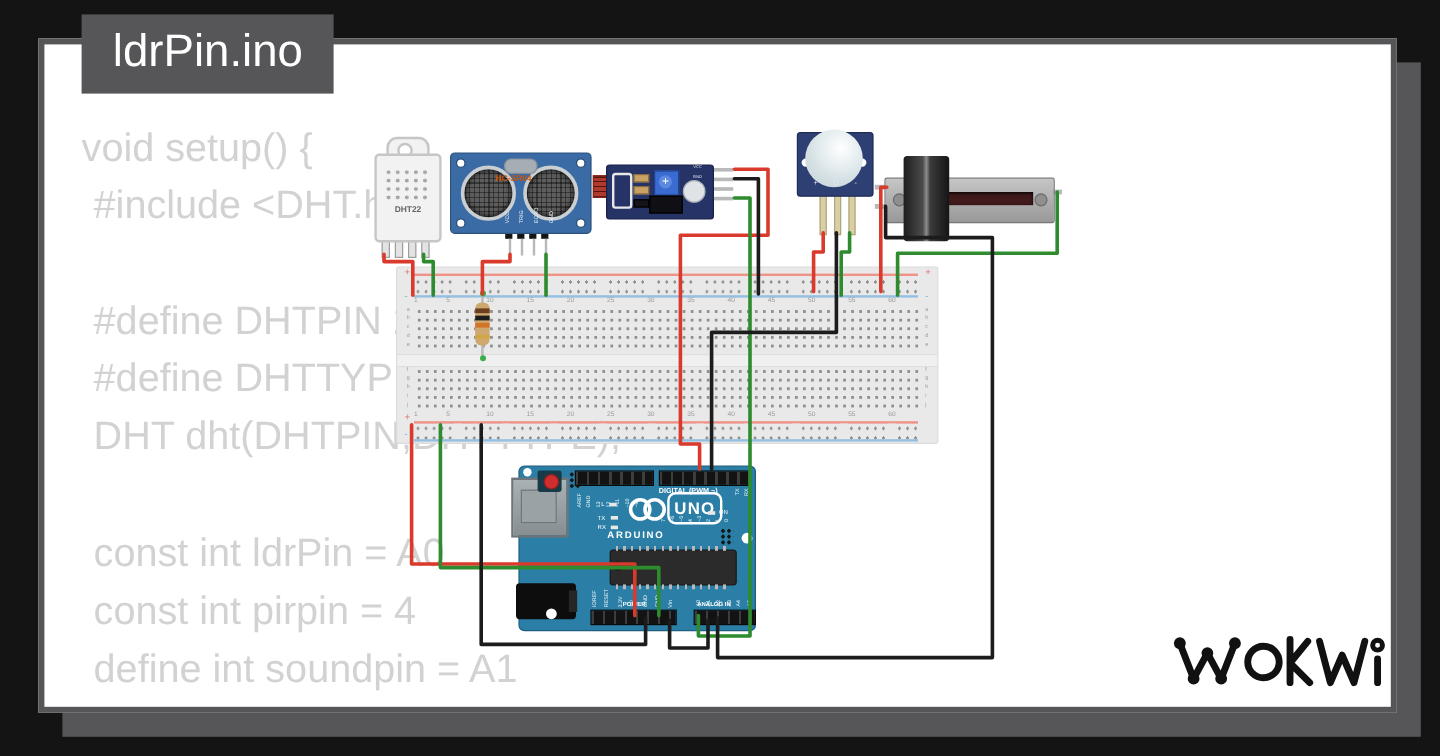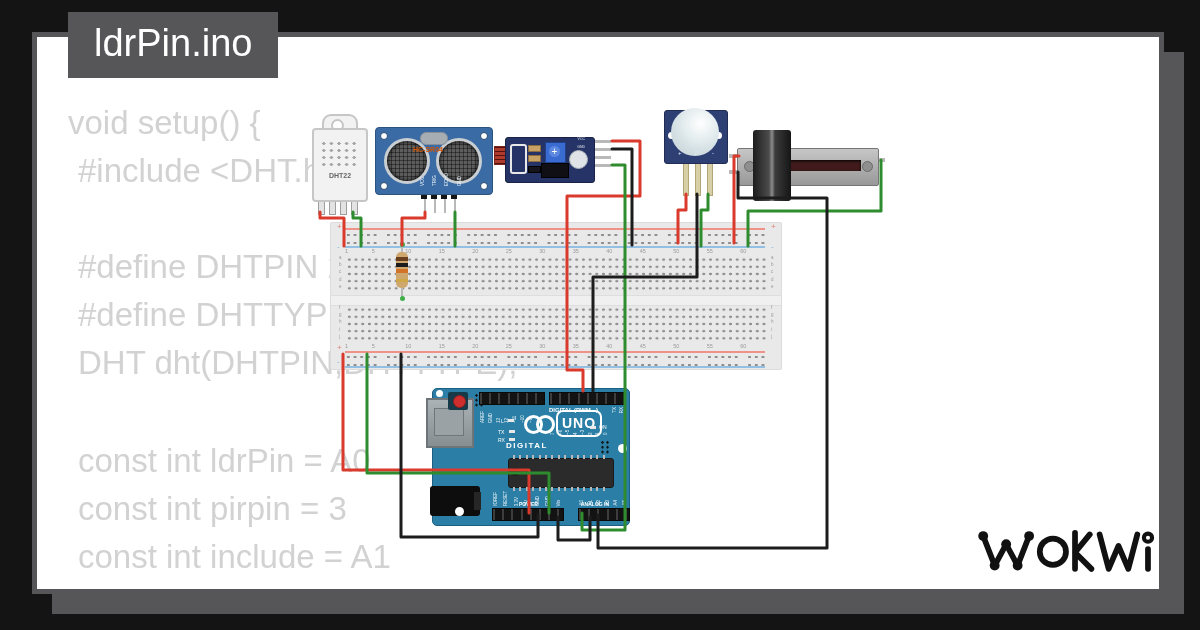--- a/index.html
+++ b/index.html
@@ -151,22 +151,22 @@
 <div id="shadow" class="abs"></div>
 
 <div id="canvas" class="abs">
   <div id="code-layer">
       <div class="code-line" style="top: 67px; left: 31px;">void setup() {</div>
       <div class="code-line" style="top: 115px; left: 41px;">#include &lt;DHT.h&gt;</div>
       <div class="code-line" style="top: 211px; left: 41px;">#define DHTPIN 2</div>
       <div class="code-line" style="top: 259px; left: 41px;">#define DHTTYPE DHT22</div>
       <div class="code-line" style="top: 307px; left: 41px;">DHT dht(DHTPIN,DHTTYPE);</div>
       <div class="code-line" style="top: 405px; left: 41px;">const int ldrPin = A0</div>
-      <div class="code-line" style="top: 453px; left: 41px;">const int pirpin = 3</div>
-      <div class="code-line" style="top: 501px; left: 41px;">const int include = A1</div>
+      <div class="code-line" style="top: 453px; left: 41px;">const int pirpin = 4</div>
+      <div class="code-line" style="top: 501px; left: 41px;">define int soundpin = A1</div>
       <div class="code-line" style="top: 547px; left: 41px;">const int soilMoistPin = A2</div>
     </div>
 </div>
 
 <div id="scene" class="abs">
 
   <div id="bb" class="abs">
     <div class="bb-line-red" style="top:5px"></div>
     <div class="rail-holes" style="left:14px;top:8px;width:422px;height:16px"></div>
     <div class="bb-line-blue" style="top:23px"></div>
@@ -375,21 +375,21 @@
         <span class="vlabel">2</span>
         <span class="vlabel">1</span>
         <span class="vlabel">0</span>
       </div>
     <div id="uno-digital" class="abs">DIGITAL (PWM ~)</div>
     <span class="vlabel abs" style="left:612px;top:407px">TX</span>
     <span class="vlabel abs" style="left:619px;top:407px">RX</span>
     <div class="inf-c abs" style="left:524px;top:415px"></div>
     <div class="inf-c abs" style="left:536px;top:415px"></div>
     <div id="uno-unobox" class="abs">UNO</div>
-    <div id="uno-brand" class="abs">DIGITAL</div>
+    <div id="uno-brand" class="abs">ARDUINO</div>
     <span class="led-lbl" style="left:501px;top:419px">L</span>
     <div class="led" style="left:508px;top:419px"></div>
     <span class="led-lbl" style="left:498px;top:430px">TX</span>
     <div class="led" style="left:509px;top:430px"></div>
     <span class="led-lbl" style="left:498px;top:438px">RX</span>
     <div class="led" style="left:509px;top:438px"></div>
     <div class="led" style="left:590px;top:426px"></div>
     <span class="led-lbl" style="left:599px;top:425px">ON</span>
     <div id="uno-ic" class="abs"></div>
     <div id="uno-ic-notch" class="abs"></div>

